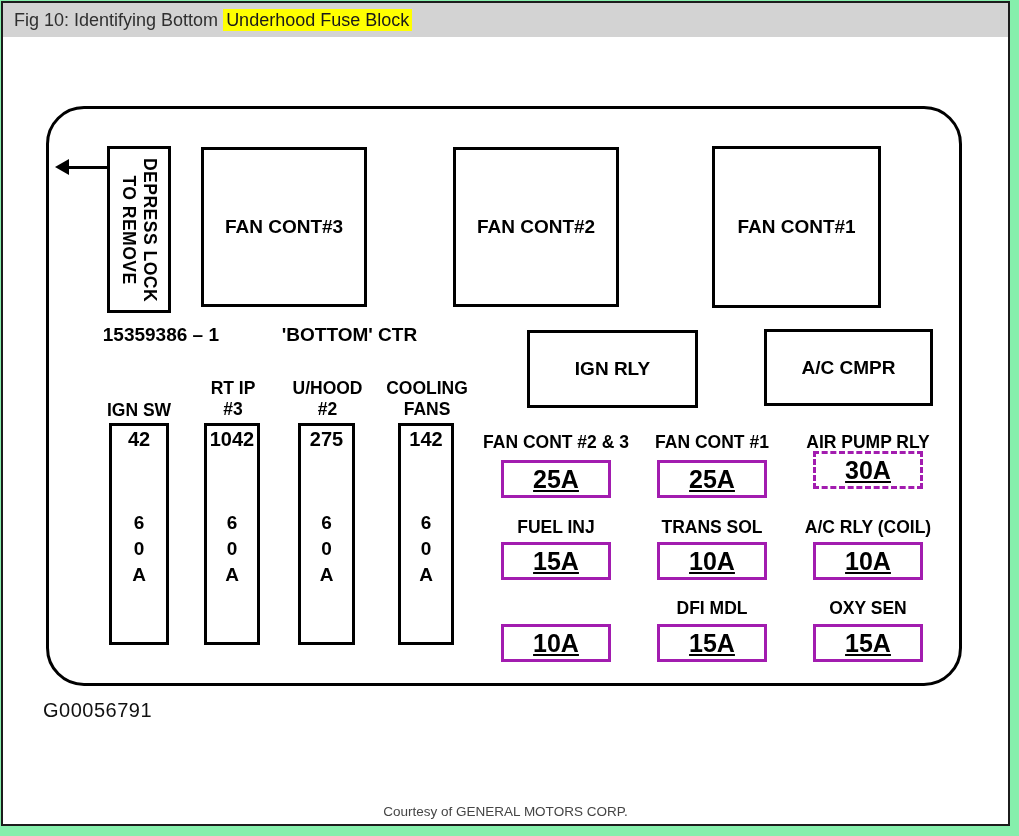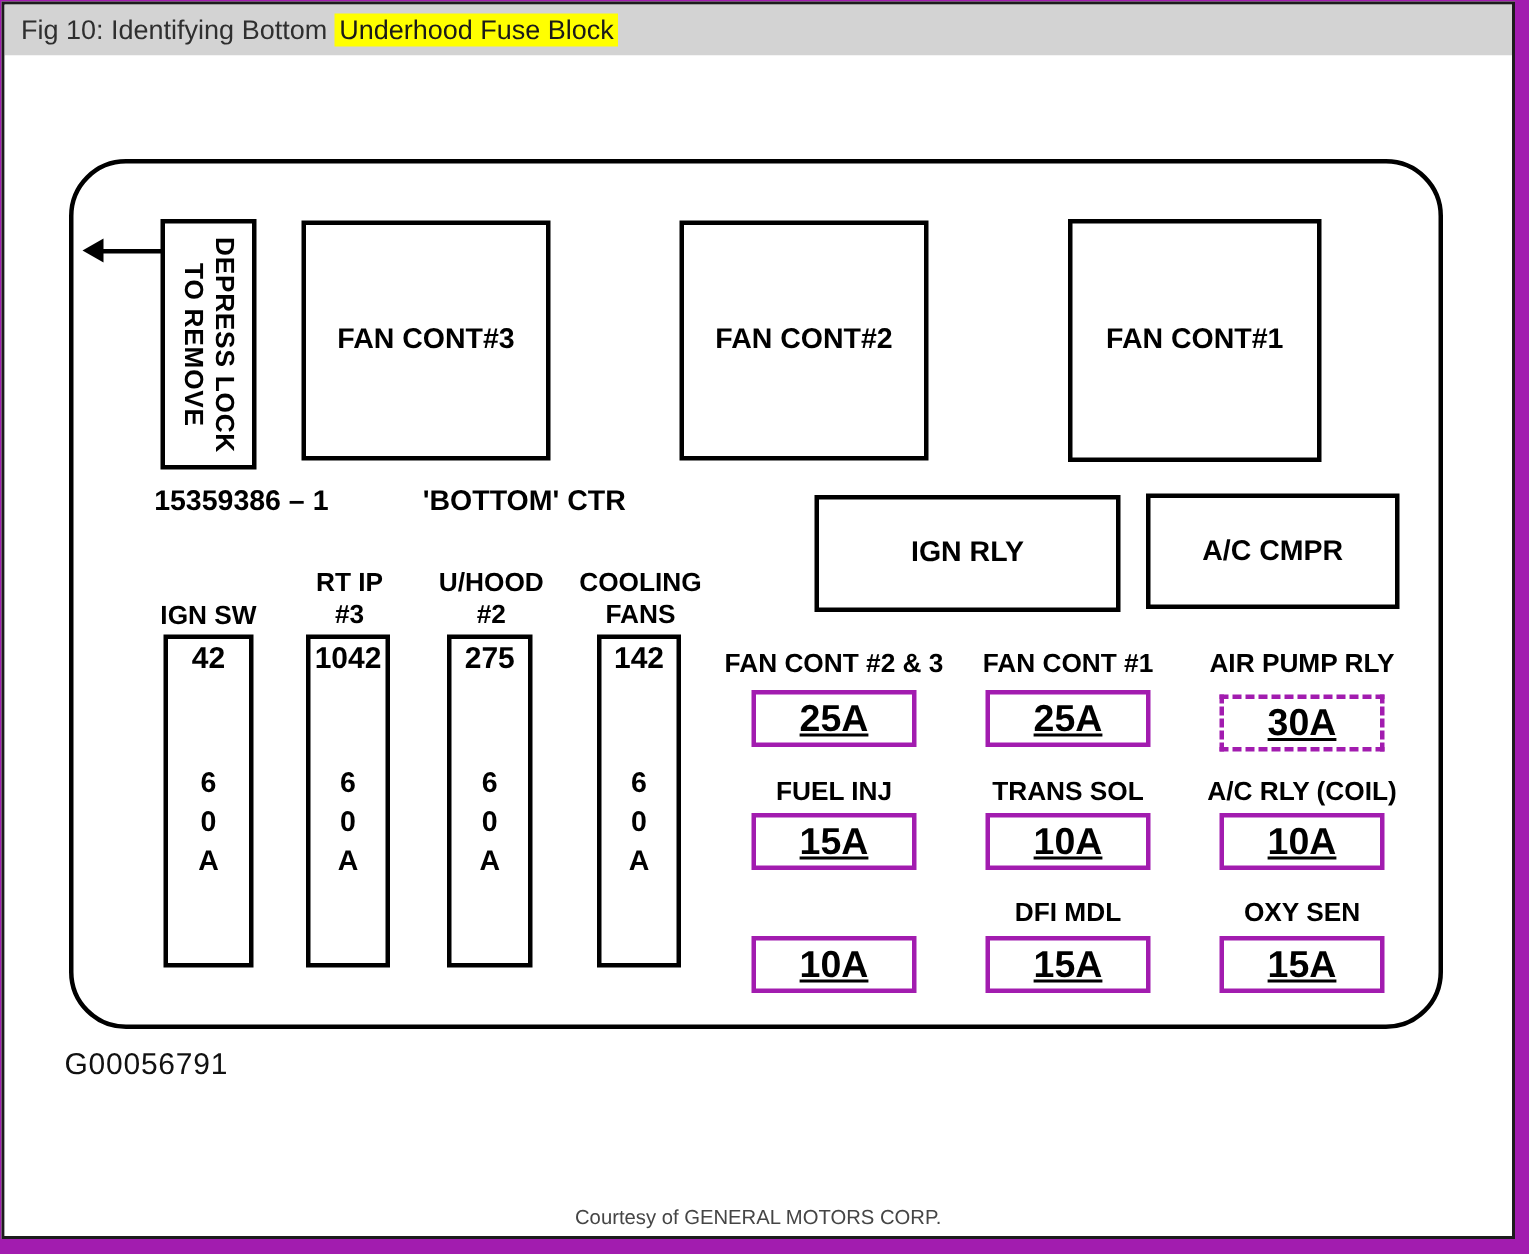--- a/index.html
+++ b/index.html
@@ -3,21 +3,21 @@
 <meta charset="utf-8">
 <style>
   html,body{margin:0;padding:0;}
   body{
     width:1019px;height:836px;overflow:hidden;
     font-family:"Liberation Sans", sans-serif;
     background:#ffffff;
   }
   .screen{
     box-sizing:border-box;width:1019px;height:836px;
-    background:#a21caf;
+    background:#86efac;
     padding:1px 9px 10px 1px;
   }
   .window{
     box-sizing:border-box;width:100%;height:100%;
     border:2px solid #1c1c1c;background:#ffffff;
     position:relative;overflow:hidden;
   }
   .titlebar{
     height:34px;line-height:34px;
     background:#d3d3d3;
@@ -89,21 +89,21 @@
         <div>#2</div>
       </div>
       <div class="abs box fanbox" style="left:709px;top:109px;width:169px;height:162px;">
         <div>FAN CONT</div>
         <div>#1</div>
       </div>
 
       <div class="abs plainlabel" style="left:76px;top:287px;width:140px;text-align:right;">15359386 – 1</div>
       <div class="abs plainlabel" style="left:264px;top:287px;width:165px;text-align:center;">'BOTTOM' CTR</div>
 
-      <div class="abs box relaybox" style="left:540px;top:293px;width:204px;height:78px;">
+      <div class="abs box relaybox" style="left:524px;top:293px;width:171px;height:78px;">
         <span>IGN RLY</span>
       </div>
       <div class="abs box relaybox" style="left:761px;top:292px;width:169px;height:77px;">
         <span>A/C CMPR</span>
       </div>
 
       <div class="abs mlabel" style="left:93px;top:363px;width:86px;">
         <div>IGN SW</div>
       </div>
       <div class="abs mlabel" style="left:187px;top:341px;width:86px;">
@@ -146,21 +146,21 @@
 
       <div class="abs flabel" style="left:468px;top:395px;width:170px;">FAN CONT #2 &amp; 3</div>
       <div class="abs flabel" style="left:624px;top:395px;width:170px;">FAN CONT #1</div>
       <div class="abs flabel" style="left:780px;top:395px;width:170px;">AIR PUMP RLY</div>
       <div class="abs fbox" style="left:498px;top:423px;">
         <span>25A</span>
       </div>
       <div class="abs fbox" style="left:654px;top:423px;">
         <span>25A</span>
       </div>
-      <div class="abs fbox dashed" style="left:810px;top:426px;">
+      <div class="abs fbox dashed" style="left:810px;top:414px;">
         <span>30A</span>
       </div>
 
       <div class="abs flabel" style="left:468px;top:480px;width:170px;">FUEL INJ</div>
       <div class="abs flabel" style="left:624px;top:480px;width:170px;">TRANS SOL</div>
       <div class="abs flabel" style="left:780px;top:480px;width:170px;">A/C RLY (COIL)</div>
       <div class="abs fbox" style="left:498px;top:505px;">
         <span>15A</span>
       </div>
       <div class="abs fbox" style="left:654px;top:505px;">

